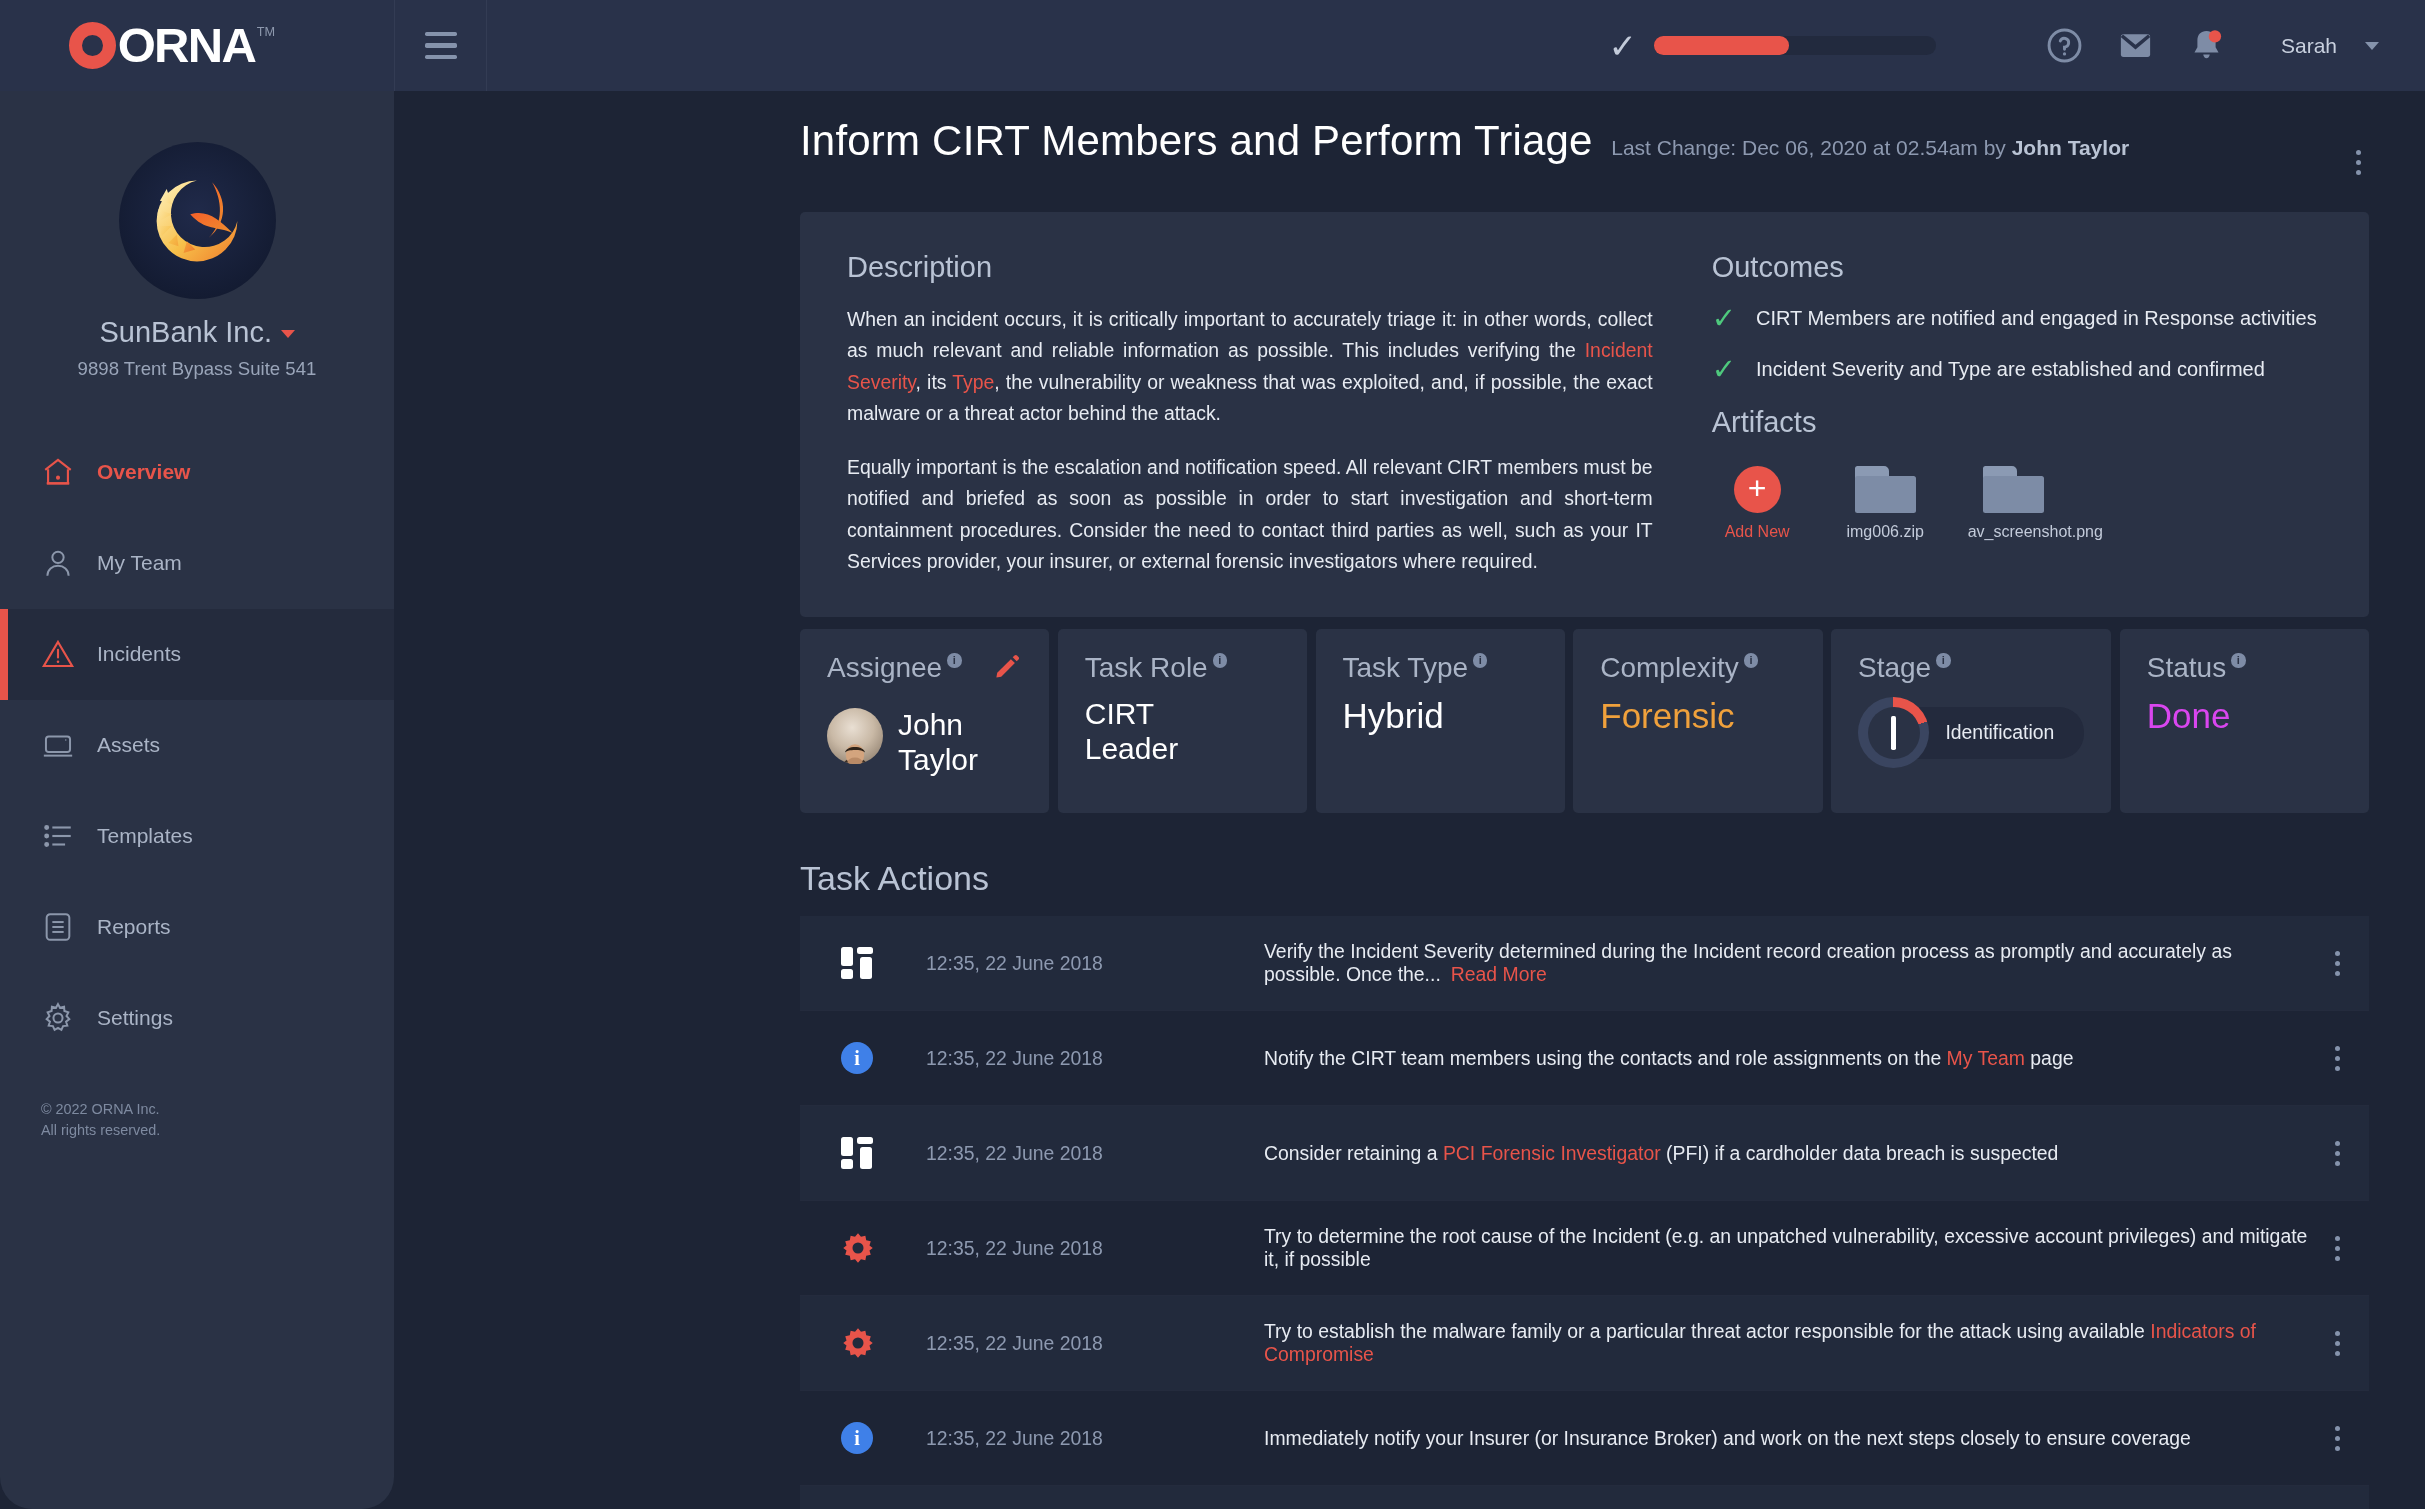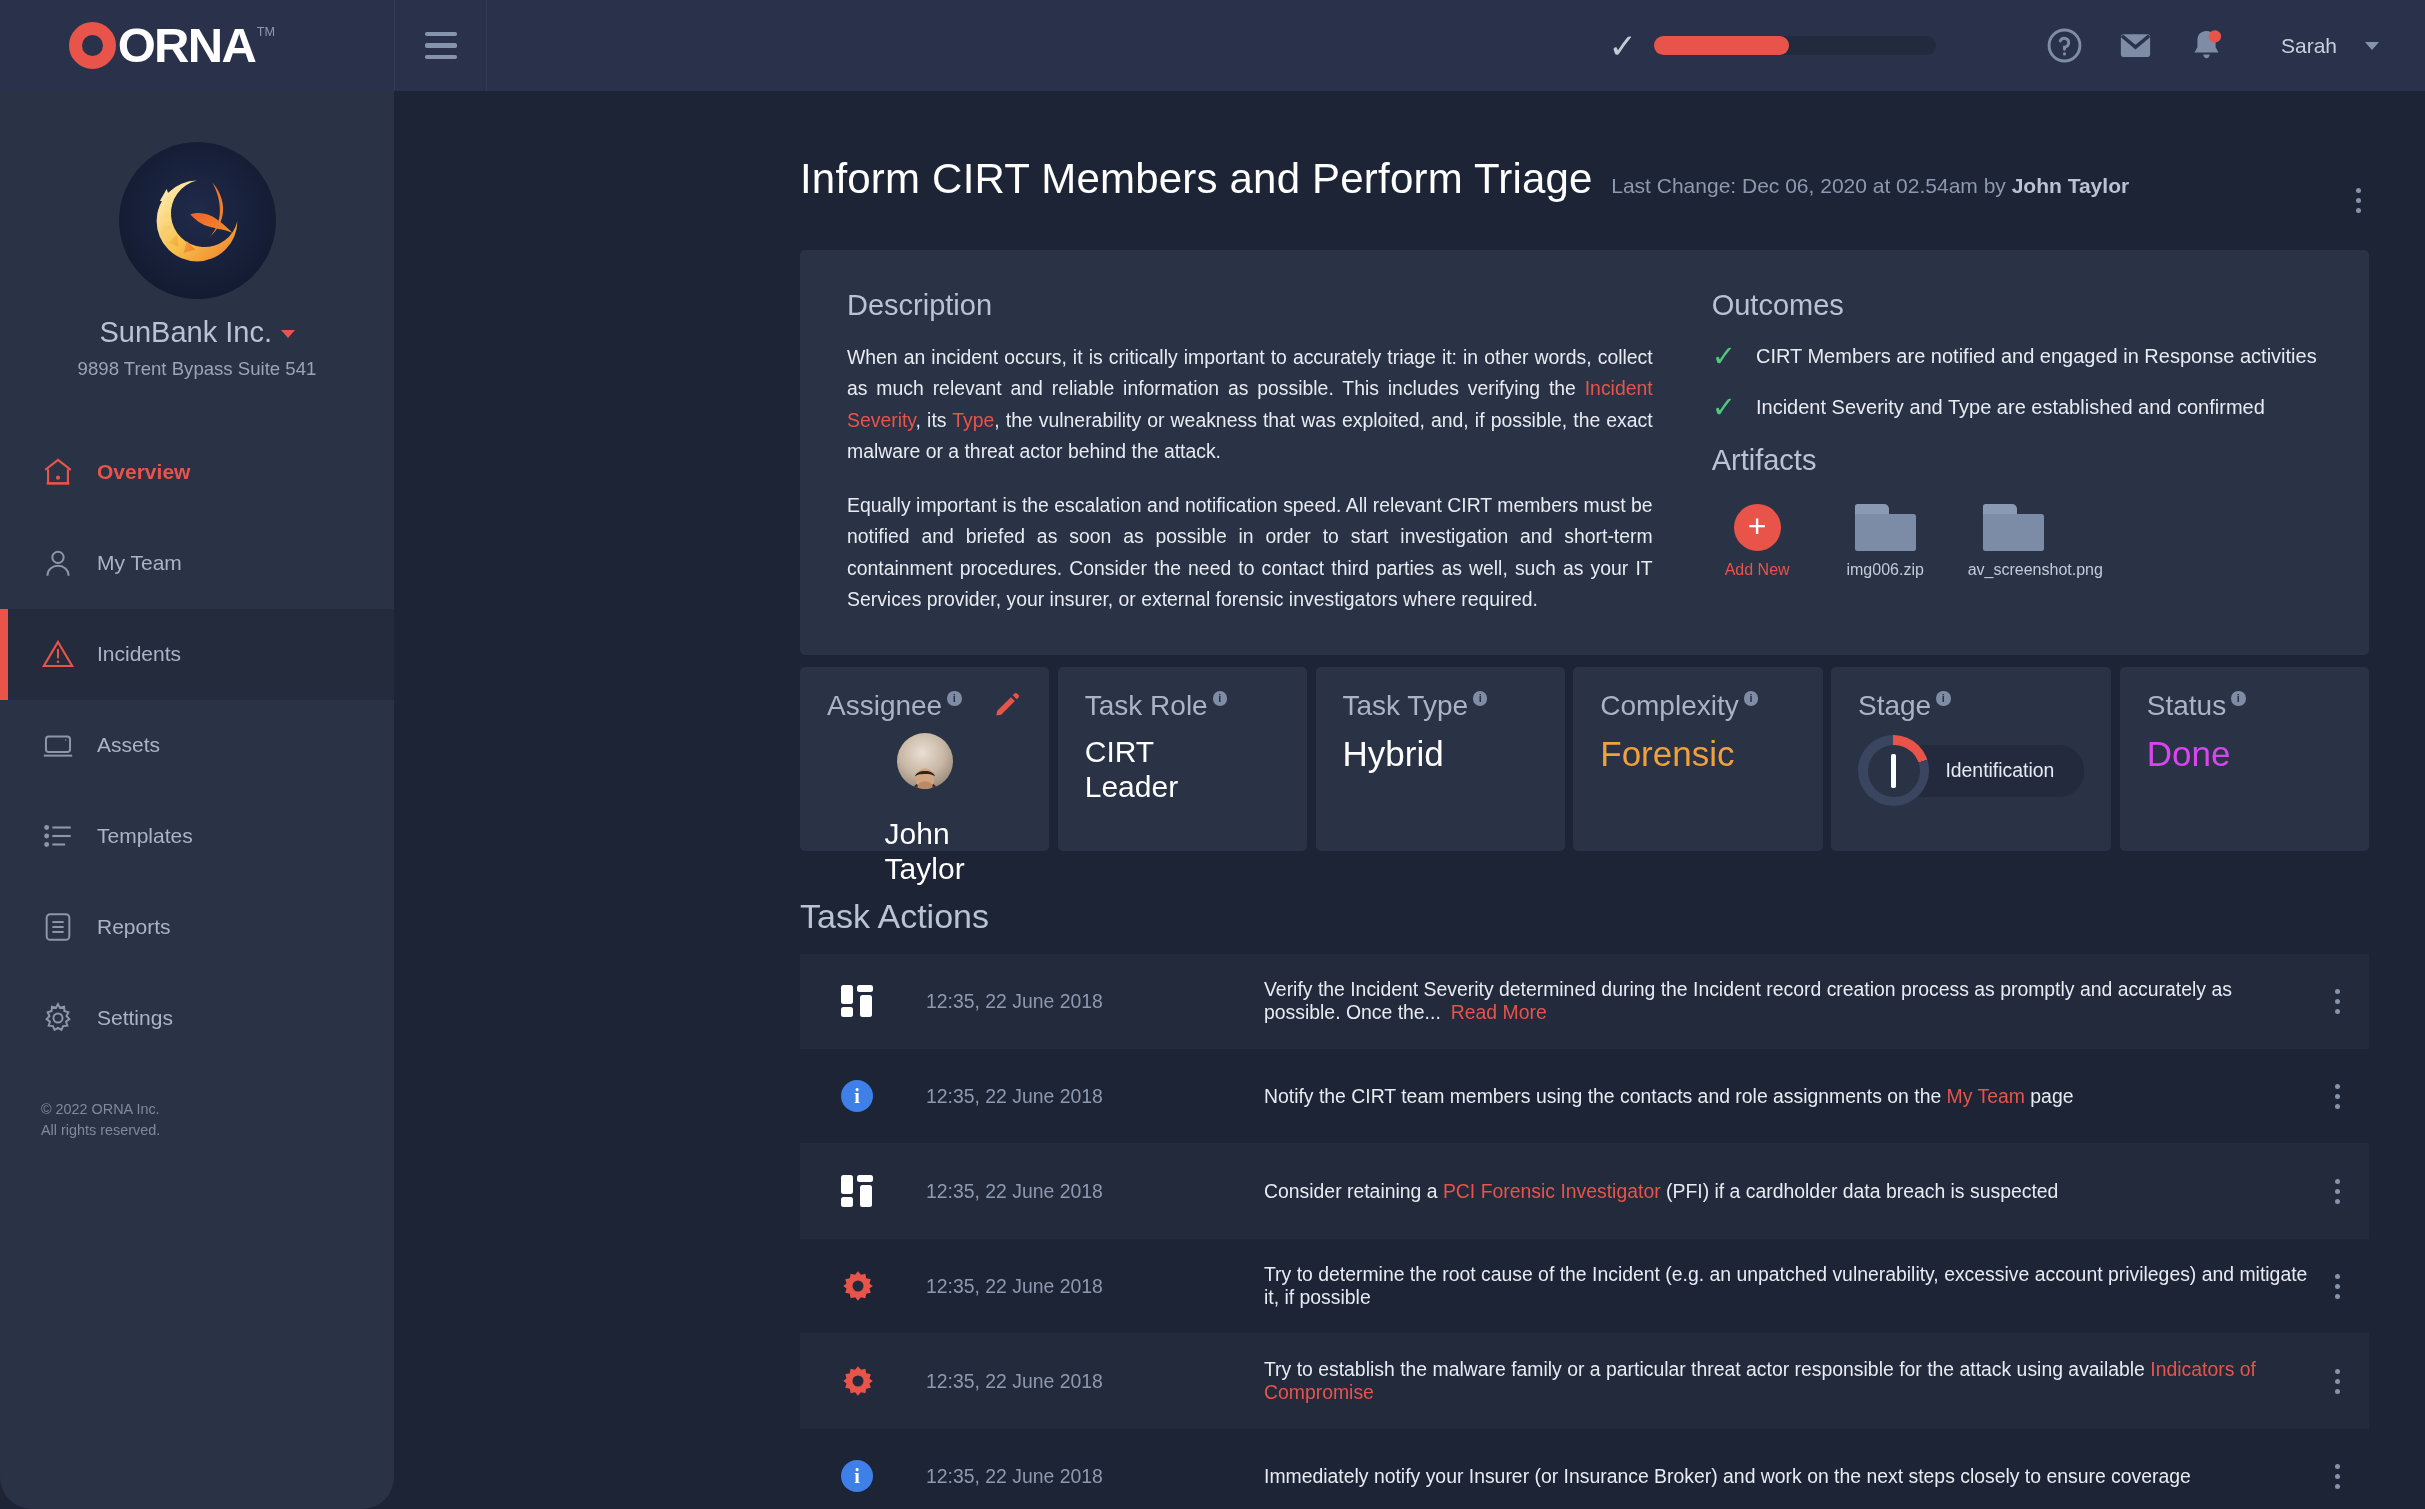--- a/index.html
+++ b/index.html
@@ -90,21 +90,21 @@
   }
   .progress-wrap { display:flex; align-items:center; gap: 17px; margin-right: 93px; }
   .check-glyph { color:#c3cbda; font-size: 34px; line-height: 1; }
   .progress-track { width: 282px; height: 18.6px; border-radius: 9.3px; background:#222a3e; }
   .progress-fill { height: 18.6px; border-radius: 9.3px; background:#e8544a; }
   .ticon { width: 71px; display:flex; justify-content:center; align-items:center; cursor:pointer; position:relative; }
   .user-chip { display:flex; align-items:center; gap:28px; margin-left: 39px; cursor:pointer; }
   .user-name { font-size: 21px; color:#c8d0de; }
   .chev { width:0;height:0;border-left:7.6px solid transparent;border-right:7.6px solid transparent;border-top:8.5px solid #8593ac; }
   .title-row {
-    display: flex; align-items: baseline; padding: 64px 0 0 0;
+    display: flex; align-items: baseline; padding: 26px 0 0 0;
     margin: 0 57px 0 406px;
   }
   .page-title {
     font-size: 42px; color:#ffffff; font-weight:400; letter-spacing:0.2px;
     font-stretch: condensed;
   }
   .last-change { margin-left: 18.6px; font-size: 21px; color:#8d99b0; }
   .last-change b { color:#b9c3d4; font-weight: bold; }
   .kebab-top { margin-left:auto; display:flex; flex-direction:column; gap:5px; cursor:pointer; padding: 0 8.5px;}
   .kebab-top i { display:block; width:5px;height:5px;border-radius:50%;background:#8593ac; }
@@ -160,21 +160,21 @@
   .card-h { font-size: 28px; color:#aab4c6; font-weight:400; display:flex; align-items:flex-start; }
   .info-dot {
     width: 14.4px;height:14.4px;border-radius:50%;background:#7e8ca6;color:#2a3245;
     font-size: 11px; line-height:14.4px; text-align:center; margin-left:5px; margin-top:1.7px; font-weight:bold;
   }
   .pencil { margin-left:auto; font-size: 25px; color:#e8544a; cursor:pointer; }
   .card-v { margin-top: 12px; font-size: 35px; color:#ffffff; line-height: 1.12; }
   .card-v.small { font-size: 30px; line-height: 1.18; }
   .card-v.orange { color:#f0a13c; }
   .card-v.green { color:#d946ef; }
-  .card-assignee { display:flex; align-items:center; gap: 15px; margin-top: 8.5px; flex-direction: column; }
+  .card-assignee { display:flex; align-items:center; gap: 15px; margin-top: 8.5px; }
   .avatar-sm {
     width: 56px;height:56px;border-radius:50%;
     background: radial-gradient(circle at 45% 35%, #e9dfd3 0%, #c9b9a6 45%, #7d6d5c 100%);
     position: relative; overflow:hidden; flex: 0 0 56px;
   }
   .face { position:absolute; left:50%; top:56%; transform: translateX(-50%); width:35px; height:35px; }
   .stage-wrap { display:flex; align-items:center; margin-top: 13.5px; }
   .stage-ring {
     width: 71px;height:71px;border-radius:50%;
     background: conic-gradient(#e8544a 0deg 72deg, #3a4560 72deg 360deg);

